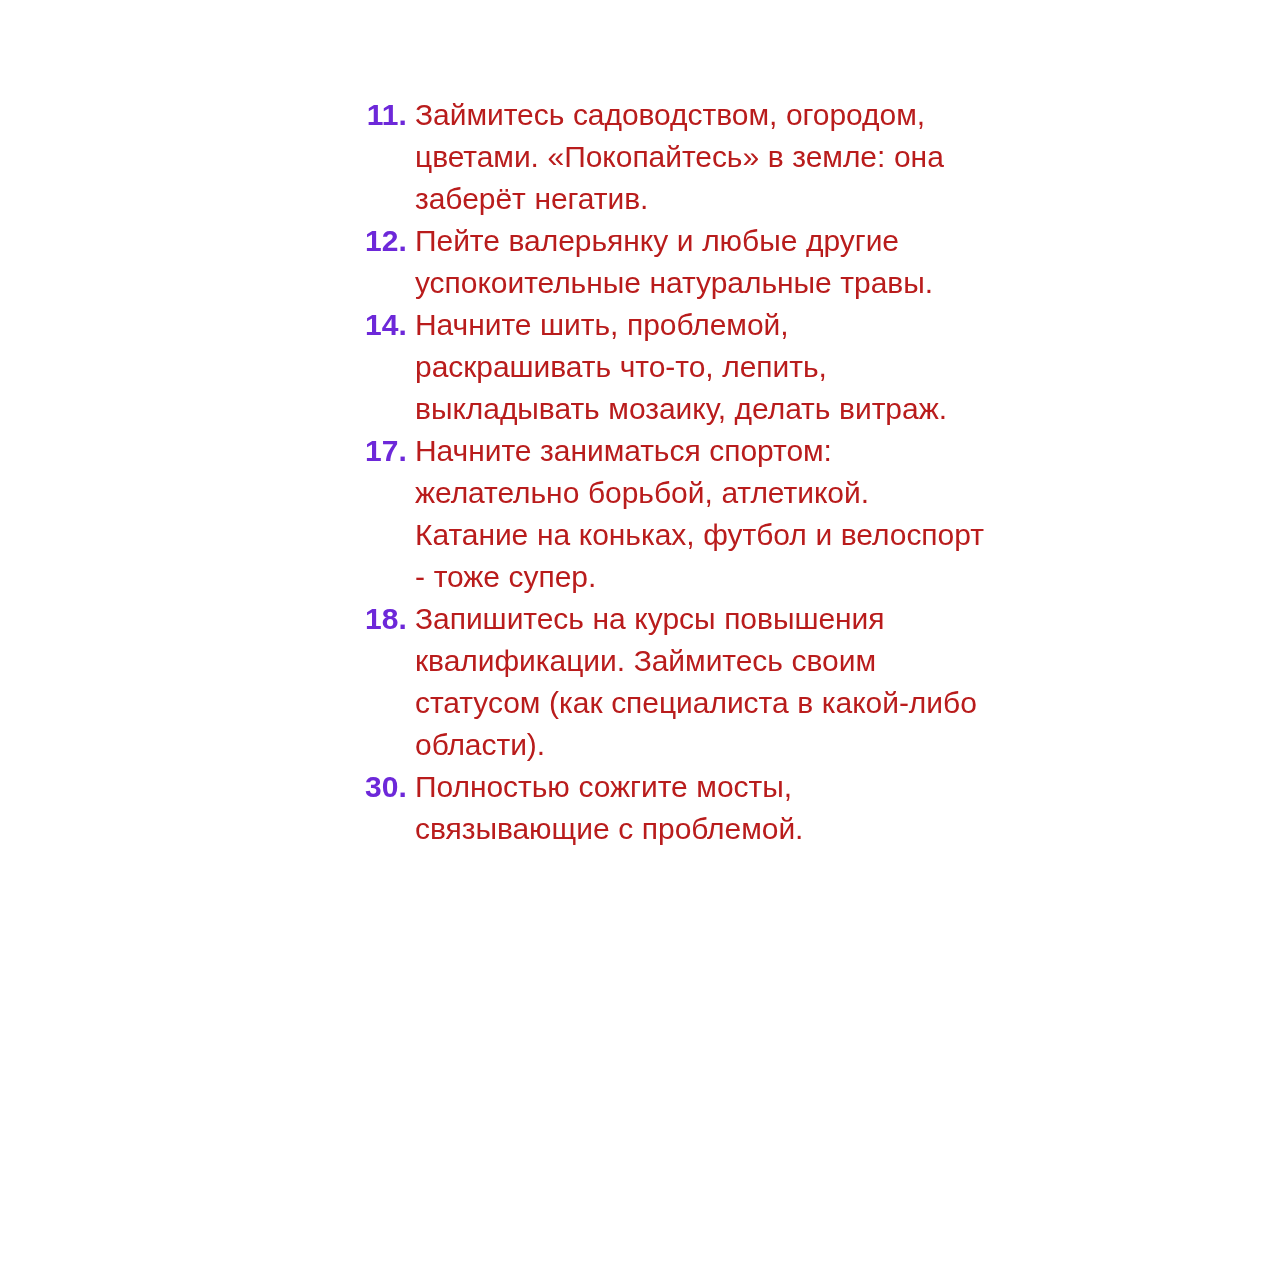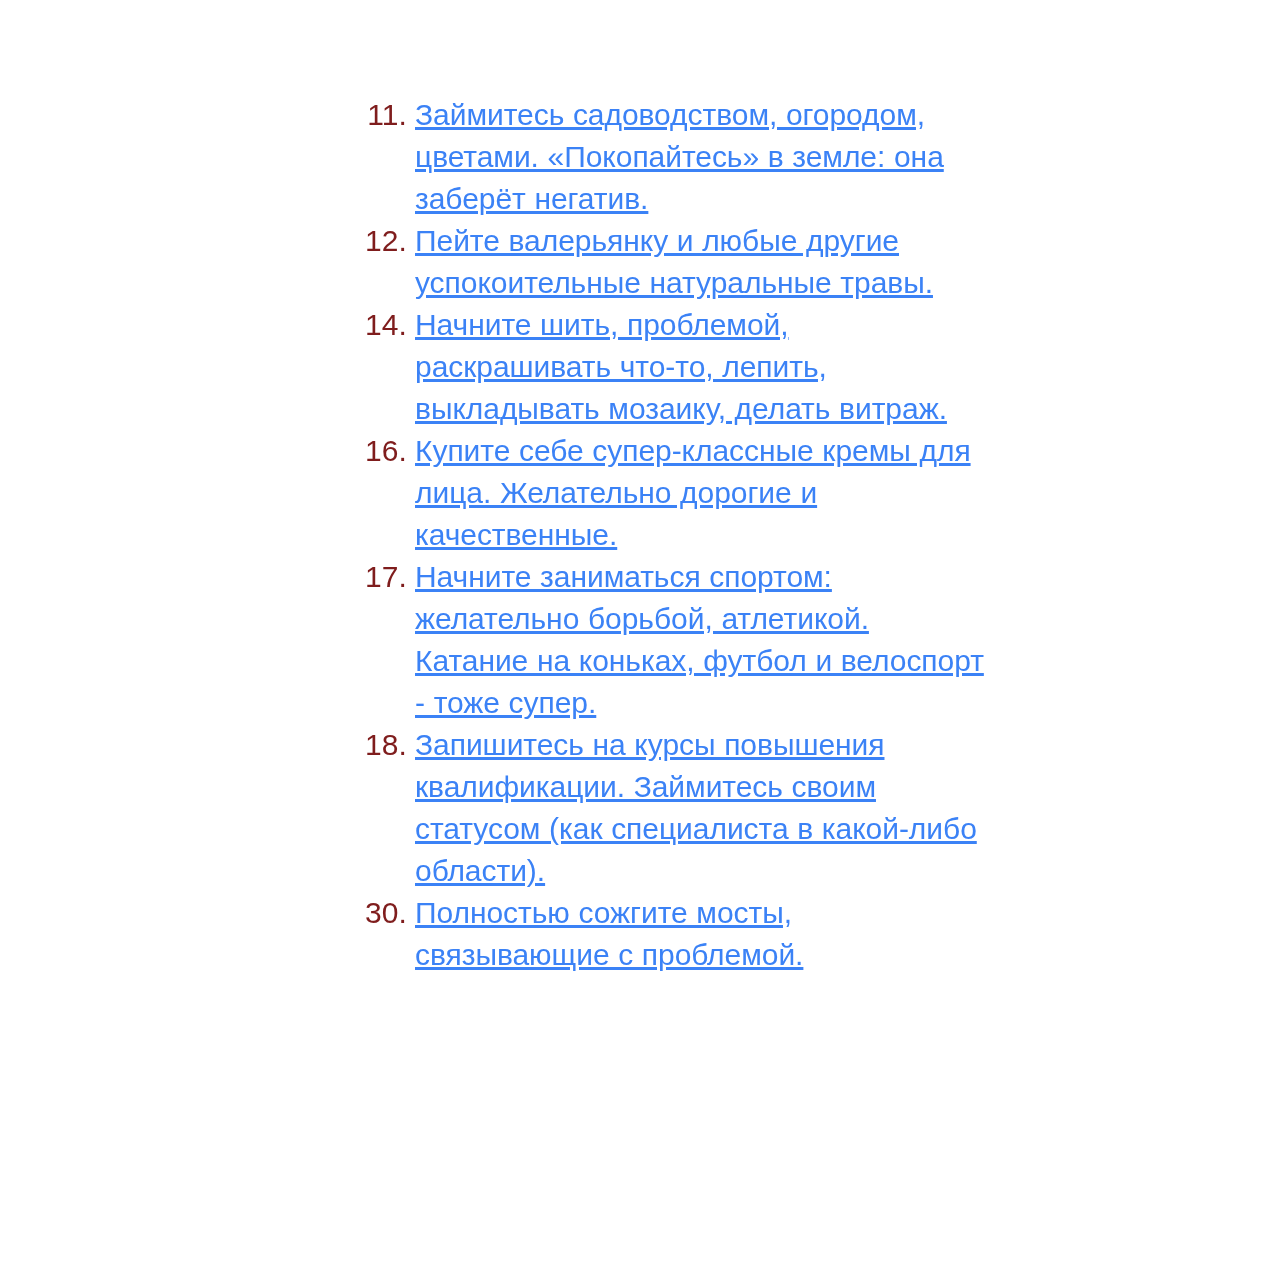--- a/index.html
+++ b/index.html
@@ -41,37 +41,36 @@
   }
 
   .item-marker {
     flex: 0 0 auto;
     width: 57px;
     text-align: right;
     padding-right: 8px;
     box-sizing: border-box;
     font-size: 30px;
     line-height: 42px;
-    color: #7f1d1d;
+    color: #6d28d9;
     letter-spacing: 0.1px;
-    font-weight: 400;
+    font-weight: 700;
     white-space: nowrap;
   }
 
   .item-text {
     flex: 1 1 auto;
     font-size: 30px;
     line-height: 42px;
-    color: #3b82f6;
+    color: #b91c1c;
     letter-spacing: -0.05px;
     font-weight: 400;
     word-spacing: 0.4px;
     text-align: left;
     max-width: 600px;
-    text-decoration: underline;
   }
 </style>
 </head>
 <body>
 
 <div class="page">
   <div class="list-wrap">
     <ol class="list">
         <li class="list-item">
           <span class="item-marker">11.</span>
@@ -79,24 +78,20 @@
         </li>
         <li class="list-item">
           <span class="item-marker">12.</span>
           <span class="item-text">Пейте валерьянку и любые другие успокоительные натуральные травы.</span>
         </li>
         <li class="list-item">
           <span class="item-marker">14.</span>
           <span class="item-text">Начните шить, проблемой, раскрашивать что-то, лепить, выкладывать мозаику, делать витраж.</span>
         </li>
         <li class="list-item">
-          <span class="item-marker">16.</span>
-          <span class="item-text">Купите себе супер-классные кремы для лица. Желательно дорогие и качественные.</span>
-        </li>
-        <li class="list-item">
           <span class="item-marker">17.</span>
           <span class="item-text">Начните заниматься спортом: желательно борьбой, атлетикой. Катание на коньках, футбол и велоспорт - тоже супер.</span>
         </li>
         <li class="list-item">
           <span class="item-marker">18.</span>
           <span class="item-text">Запишитесь на курсы повышения квалификации. Займитесь своим статусом (как специалиста в какой-либо области).</span>
         </li>
         <li class="list-item">
           <span class="item-marker">30.</span>
           <span class="item-text">Полностью сожгите мосты, связывающие с проблемой.</span>

